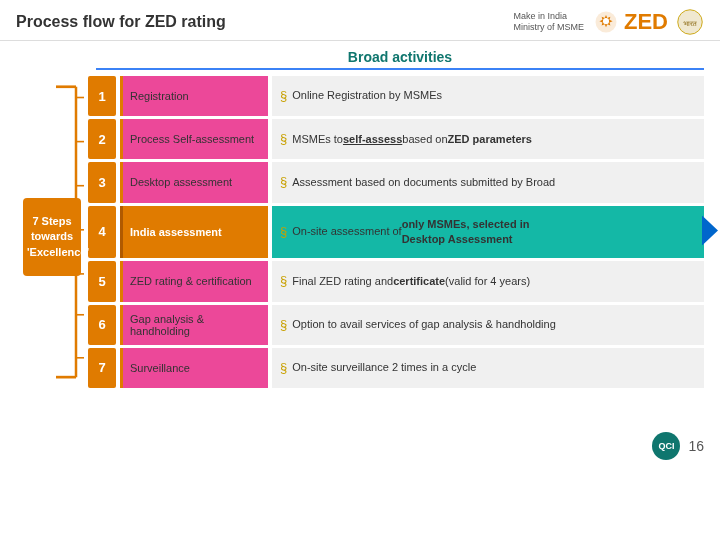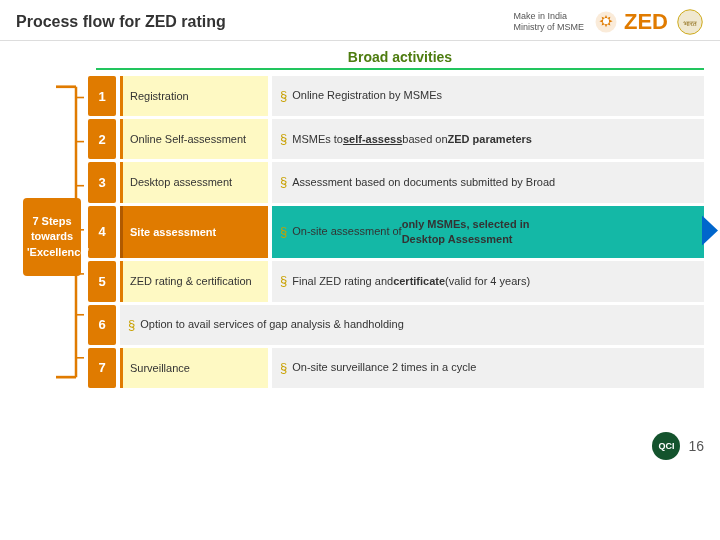--- a/index.html
+++ b/index.html
@@ -68,23 +68,23 @@
     .main-content {
       padding: 8px 16px 6px 16px;
       position: relative;
     }
 
     
     .broad-title {
       text-align: center;
       font-size: 14px;
       font-weight: bold;
-      color: #4d7c0f;
+      color: #0f766e;
       margin-bottom: 6px;
-      border-bottom: 2px solid #22c55e;
+      border-bottom: 2px solid #3b82f6;
       padding-bottom: 3px;
       margin-left: 80px;
     }
 
     
     .steps-layout {
       display: flex;
       gap: 0;
       position: relative;
     }
@@ -144,21 +144,21 @@
       font-size: 13px;
       display: flex;
       align-items: center;
       justify-content: center;
       flex-shrink: 0;
       border-radius: 2px;
     }
 
     .step-name-box {
       width: 148px;
-      background: #fef9c3;
+      background: #ec4899;
       padding: 5px 7px;
       font-size: 11px;
       color: #333;
       display: flex;
       align-items: center;
       flex-shrink: 0;
       border-left: 3px solid #e07b00;
     }
 
     .step-detail-box {
@@ -197,21 +197,21 @@
       bottom: 4px;
       right: 16px;
       display: flex;
       align-items: center;
       gap: 8px;
     }
     .footer-circle {
       width: 28px;
       height: 28px;
       border-radius: 50%;
-      background: #14532d;
+      background: #0f766e;
       color: #fff;
       font-size: 9px;
       display: flex;
       align-items: center;
       justify-content: center;
       font-weight: bold;
     }
     .page-num {
       font-size: 14px;
       color: #555;
@@ -278,43 +278,44 @@
       </div>
 
       <div class="steps-table" id="steps-table">
       <div class="step-row" style="position: relative;">
             <div class="step-number-box">1</div>
             <div class="step-name-box">Registration</div>
             <div class="step-detail-box">Online Registration by MSMEs</div>
           </div>
           <div class="step-row" style="position: relative;">
             <div class="step-number-box">2</div>
-            <div class="step-name-box">Online Self-assessment</div>
+            <div class="step-name-box">Process Self-assessment</div>
             <div class="step-detail-box">MSMEs to <u><b>self-assess</b></u> based on <b>ZED parameters</b></div>
           </div>
           <div class="step-row" style="position: relative;">
             <div class="step-number-box">3</div>
             <div class="step-name-box">Desktop assessment</div>
             <div class="step-detail-box">Assessment based on documents submitted by Broad</div>
           </div>
           <div class="step-row highlighted" style="position: relative;">
             <div class="step-number-box">4</div>
-            <div class="step-name-box">Site assessment</div>
+            <div class="step-name-box">India assessment</div>
             <div class="step-detail-box">On-site assessment of <b>only MSMEs, selected in<br>Desktop Assessment</b></div>
             <div style="position: absolute; right: -14px; top: 50%; transform: translateY(-50%); z-index: 10;"><svg width="16" height="30" viewBox="0 0 16 30">
       <polygon points="0,0 16,15 0,30" fill="#0066cc"></polygon>
     </svg></div>
           </div>
           <div class="step-row" style="position: relative;">
             <div class="step-number-box">5</div>
             <div class="step-name-box">ZED rating &amp; certification</div>
             <div class="step-detail-box">Final ZED rating and <b>certificate</b> (valid for 4 years)</div>
           </div>
           <div class="step-row" style="position: relative;">
             <div class="step-number-box">6</div>
+            <div class="step-name-box">Gap analysis &amp; handholding</div>
             <div class="step-detail-box">Option to avail services of gap analysis &amp; handholding</div>
           </div>
           <div class="step-row" style="position: relative;">
             <div class="step-number-box">7</div>
             <div class="step-name-box">Surveillance</div>
             <div class="step-detail-box">On-site surveillance 2 times in a cycle</div>
           </div>
         </div>
 
     </div>

